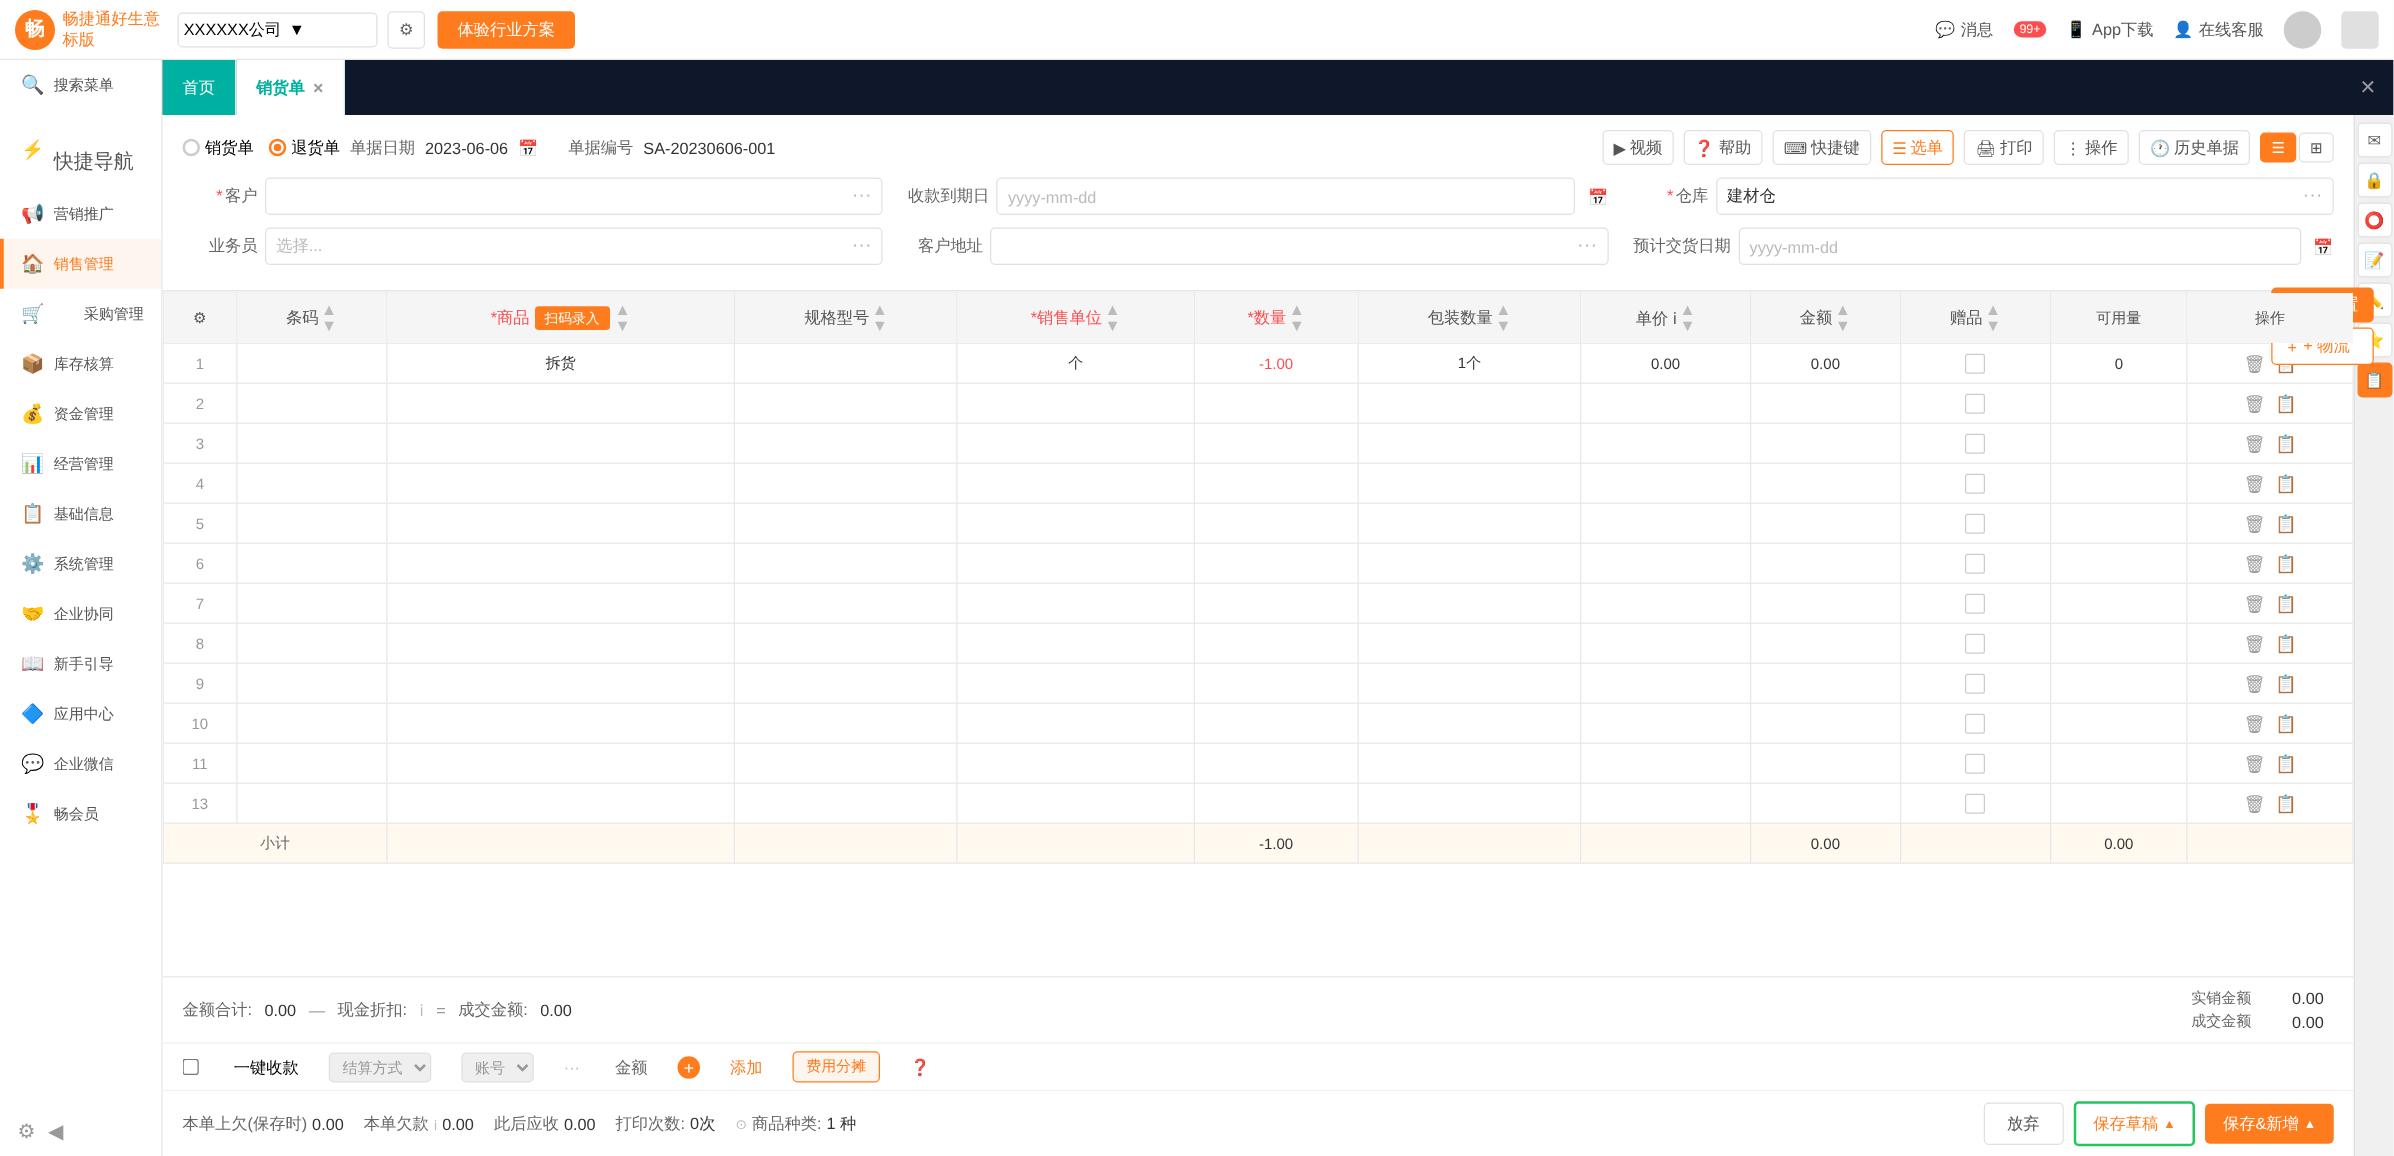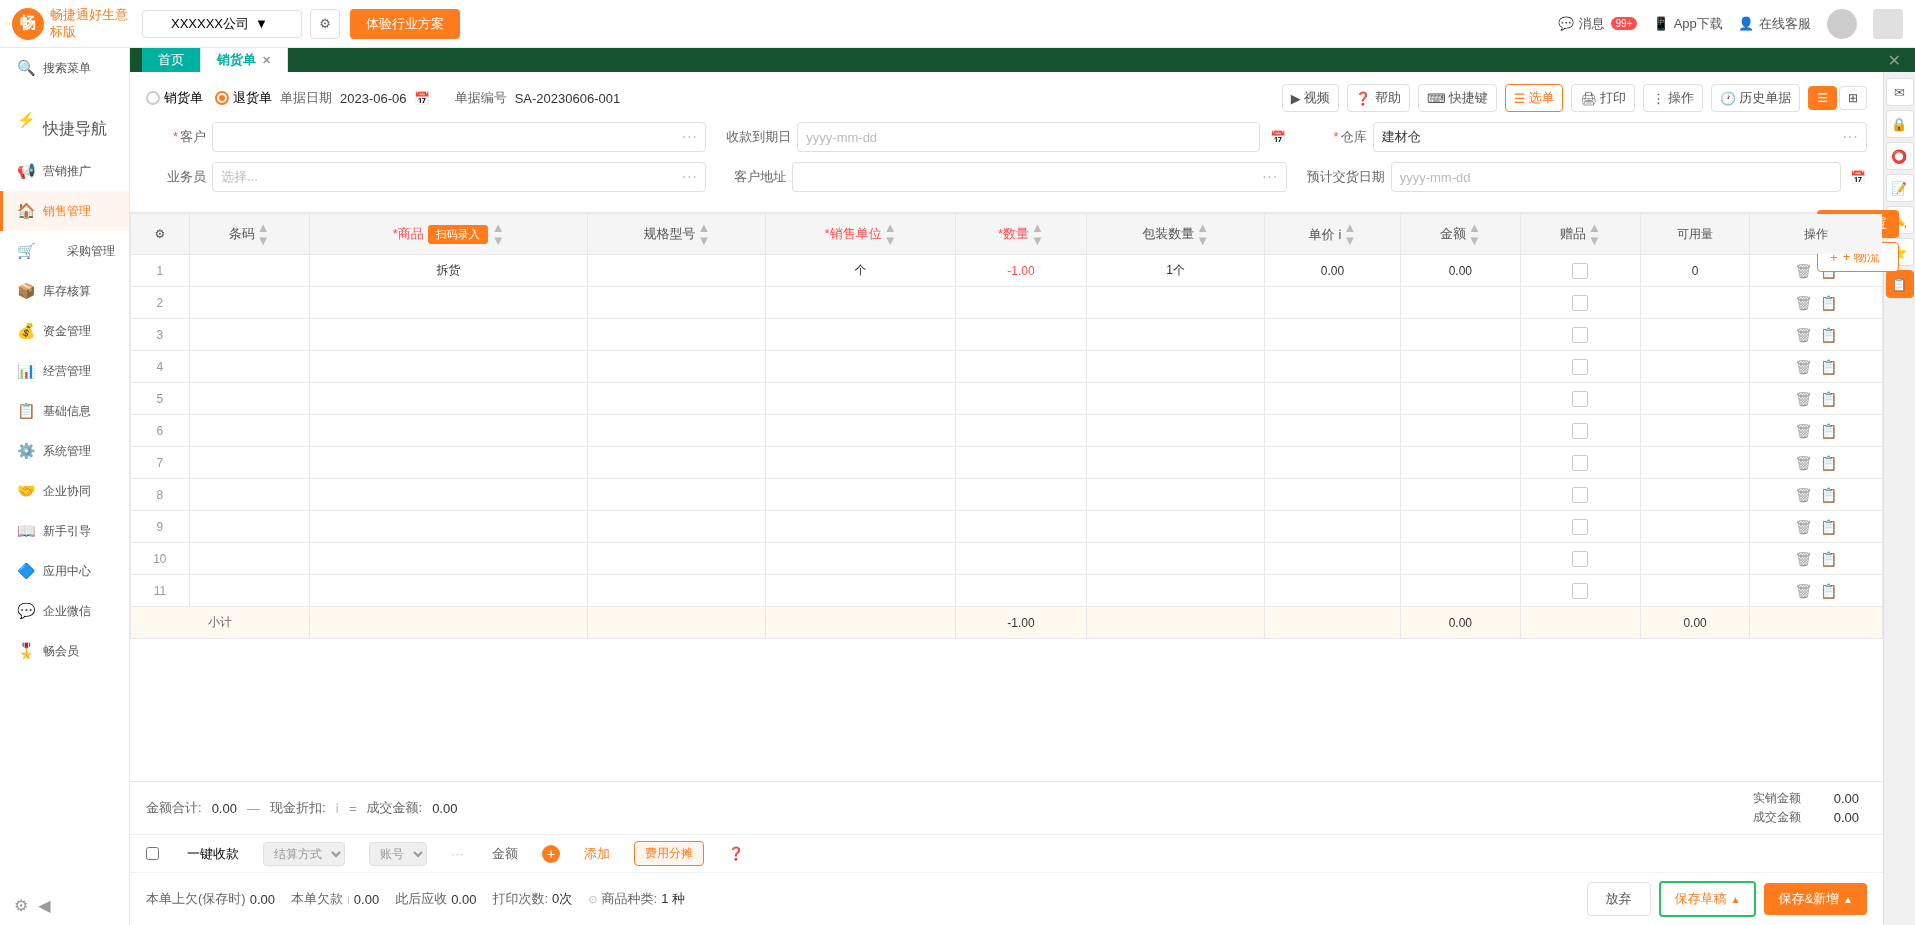--- a/index.html
+++ b/index.html
@@ -25,21 +25,21 @@
       width: 32px; height: 32px;
       background: #ff7c1e;
       border-radius: 50%;
       display: flex; align-items: center; justify-content: center;
       color: #fff; font-size: 16px; font-weight: bold;
     }
     .logo-text { font-size: 11px; color: #ff7c1e; line-height: 1.3; }
     .company-selector {
       display: flex; align-items: center; gap: 6px;
       border: 1px solid #e0e0e0; border-radius: 4px;
-      padding: 4px 28px; cursor: pointer; background: #fff;
+      padding: 4px 4px; cursor: pointer; background: #fff;
       min-width: 160px;
     }
     .gear-btn {
       margin-left: 8px;
       width: 30px; height: 30px;
       border: 1px solid #e0e0e0; border-radius: 4px;
       display: flex; align-items: center; justify-content: center;
       cursor: pointer; background: #fff; color: #666;
     }
     .trial-btn {
@@ -52,21 +52,21 @@
       cursor: pointer;
       font-size: 13px;
     }
     .header-right {
       margin-left: auto;
       display: flex; align-items: center; gap: 16px;
     }
     .header-icon-item {
       display: flex; align-items: center; gap: 4px; cursor: pointer; color: #555; font-size: 13px;
     }
-    .badge { background: #ff4d4f; color: #fff; border-radius: 8px; padding: 1px 5px; font-size: 10px; margin-left: 2px; }
+    .badge { background: #ff4d4f; color: #fff; border-radius: 8px; padding: 1px 5px; font-size: 10px; margin-left: 12px; }
     .avatar { width: 30px; height: 30px; border-radius: 50%; background: #ccc; }
 
     
     .main-layout { display: flex; flex: 1; overflow: hidden; }
 
     
     .sidebar {
       width: 130px;
       background: #fff;
       border-right: 1px solid #e8e8e8;
@@ -87,25 +87,24 @@
       padding: 10px 14px;
       display: flex; align-items: center; gap: 10px;
     }
     .sidebar-bottom-icon { color: #999; cursor: pointer; font-size: 16px; }
 
     
     .content-area { flex: 1; display: flex; flex-direction: column; overflow: hidden; }
 
     
     .tab-bar {
-      height: 24px;
-      background: #14532d;
+      height: 44px;
+      background: #0f172a;
       display: flex; align-items: stretch;
       flex-shrink: 0;
-      padding-left: 12px;
     }
     .tab-item {
       display: flex; align-items: center; gap: 6px;
       padding: 0 16px;
       cursor: pointer; color: #555;
       border-right: 1px solid #d0ebe8;
       font-size: 13px;
     }
     .tab-item.active { background: #fff; color: #00b0a0; font-weight: bold; }
     .tab-close { color: #999; font-size: 11px; cursor: pointer; }
@@ -783,20 +782,39 @@
     <td></td>
     <td>
                     <div class="checkbox-cell" style="margin:auto;"></div>
                   </td>
     <td></td>
     <td>
       <span class="table-action-icon">🗑</span>
       <span class="table-action-icon">📋</span>
     </td>
   </tr>
+                <tr>
+    <td style="color:#999;">13</td>
+    <td></td>
+    <td></td>
+    <td></td>
+    <td></td>
+    <td style="color:#333;"></td>
+    <td></td>
+    <td></td>
+    <td></td>
+    <td>
+                    <div class="checkbox-cell" style="margin:auto;"></div>
+                  </td>
+    <td></td>
+    <td>
+      <span class="table-action-icon">🗑</span>
+      <span class="table-action-icon">📋</span>
+    </td>
+  </tr>
               </tbody>
             <tfoot>
               <tr class="table-footer">
                 <td colspan="2" style="text-align:center;color:#666;">小计</td>
                 <td></td>
                 <td></td>
                 <td></td>
                 <td class="neg-val">-1.00</td>
                 <td></td>
                 <td></td>

